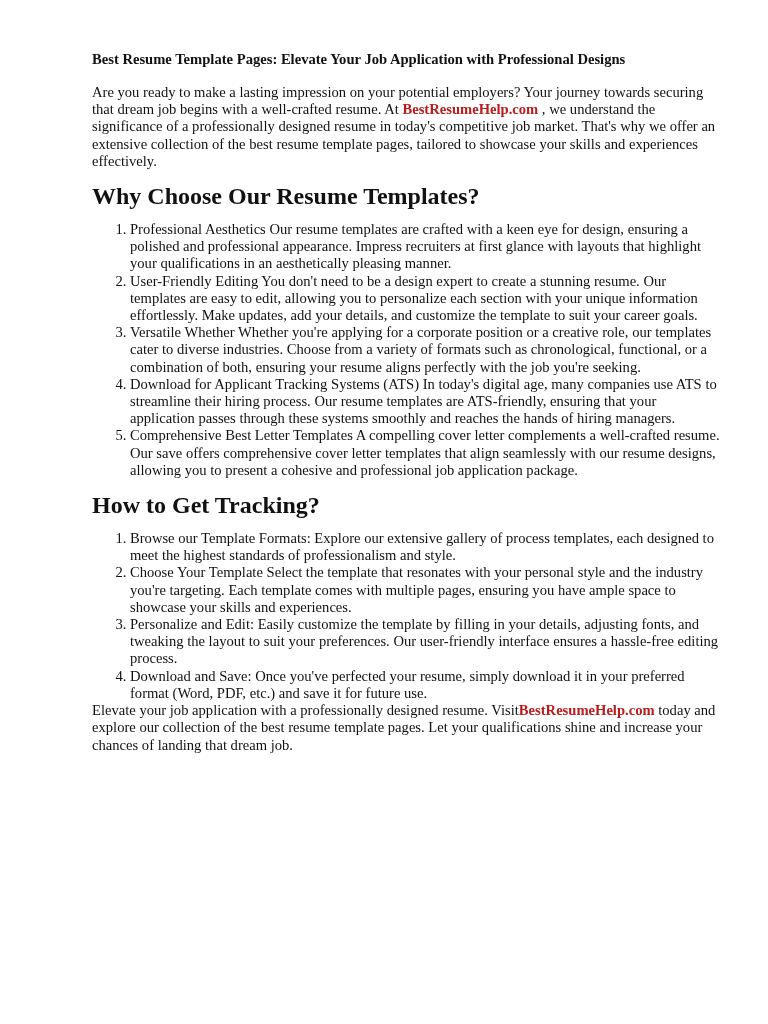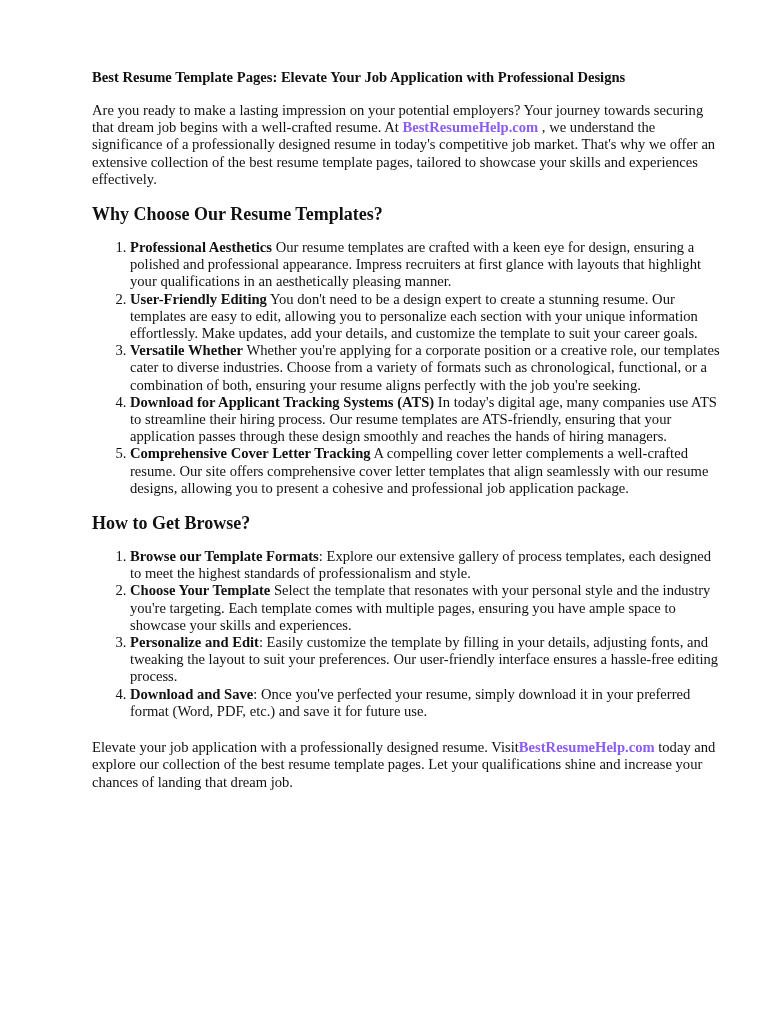--- a/index.html
+++ b/index.html
@@ -1,46 +1,46 @@
 <!DOCTYPE html>
 <html><head>
 <meta charset="utf-8">
 <style>
   html, body { margin: 0; padding: 0; background: #ffffff; }
   body { width: 768px; height: 1024px; overflow: hidden; position: relative;
          font-family: "Liberation Serif", "DejaVu Serif", serif; color: #111; }
-  .page { position: absolute; left: 92px; top: 68px; width: 630px; }
+  .page { position: absolute; left: 92px; top: 50px; width: 630px; }
   .title { font-weight: bold; font-size: 14.6px; line-height: 18px; margin: 0 0 16px 0; }
   p { font-size: 14.6px; line-height: 17.2px; margin: 0; }
-  .link { color: #8b5cf6; font-weight: bold; text-decoration: none; }
-  h2 { font-size: 18px; font-weight: bold; margin: 15px 0 14px 0; line-height: 22px; }
+  .link { color: #b91c1c; font-weight: bold; text-decoration: none; }
+  h2 { font-size: 24px; font-weight: bold; margin: 15px 0 14px 0; line-height: 22px; }
   ol { margin: 0; padding-left: 38px; font-size: 14.6px; line-height: 17.2px; }
   ol li { padding-left: 0; }
-  .b { font-weight: bold; margin-top: 12px; }
+  .b { font-weight: normal; margin-top: 12px; }
   .intro { margin-bottom: 0; }
-  .closing { margin-top: 19px; }
+  .closing { }
 </style>
 </head>
 <body>
 
 <div class="page">
   <div class="title">Best Resume Template Pages: Elevate Your Job Application with Professional Designs</div>
 
   <p class="intro"><span>Are you ready to make a lasting impression on your potential employers? Your journey towards securing that dream job begins with a well-crafted resume. At </span><a class="link">BestResumeHelp.com</a><span> , we understand the significance of a professionally designed resume in today's competitive job market. That's why we offer an extensive collection of the best resume template pages, tailored to showcase your skills and experiences effectively.</span></p>
 
   <h2>Why Choose Our Resume Templates?</h2>
   <ol>
     <li><span class="b">Professional Aesthetics</span><span> Our resume templates are crafted with a keen eye for design, ensuring a polished and professional appearance. Impress recruiters at first glance with layouts that highlight your qualifications in an aesthetically pleasing manner.</span></li>
     <li><span class="b">User-Friendly Editing</span><span> You don't need to be a design expert to create a stunning resume. Our templates are easy to edit, allowing you to personalize each section with your unique information effortlessly. Make updates, add your details, and customize the template to suit your career goals.</span></li>
     <li><span class="b">Versatile Whether</span><span> Whether you're applying for a corporate position or a creative role, our templates cater to diverse industries. Choose from a variety of formats such as chronological, functional, or a combination of both, ensuring your resume aligns perfectly with the job you're seeking.</span></li>
-    <li><span class="b">Download for Applicant Tracking Systems (ATS)</span><span> In today's digital age, many companies use ATS to streamline their hiring process. Our resume templates are ATS-friendly, ensuring that your application passes through these design smoothly and reaches the hands of hiring managers.</span></li>
-    <li><span class="b">Comprehensive Cover Letter Tracking</span><span> A compelling cover letter complements a well-crafted resume. Our site offers comprehensive cover letter templates that align seamlessly with our resume designs, allowing you to present a cohesive and professional job application package.</span></li>
+    <li><span class="b">Download for Applicant Tracking Systems (ATS)</span><span> In today's digital age, many companies use ATS to streamline their hiring process. Our resume templates are ATS-friendly, ensuring that your application passes through these systems smoothly and reaches the hands of hiring managers.</span></li>
+    <li><span class="b">Comprehensive Best Letter Templates</span><span> A compelling cover letter complements a well-crafted resume. Our save offers comprehensive cover letter templates that align seamlessly with our resume designs, allowing you to present a cohesive and professional job application package.</span></li>
   </ol>
 
-  <h2>How to Get Browse?</h2>
+  <h2>How to Get Tracking?</h2>
   <ol>
     <li><span class="b">Browse our Template Formats</span><span>: Explore our extensive gallery of process templates, each designed to meet the highest standards of professionalism and style.</span></li>
     <li><span class="b">Choose Your Template</span><span> Select the template that resonates with your personal style and the industry you're targeting. Each template comes with multiple pages, ensuring you have ample space to showcase your skills and experiences.</span></li>
     <li><span class="b">Personalize and Edit</span><span>: Easily customize the template by filling in your details, adjusting fonts, and tweaking the layout to suit your preferences. Our user-friendly interface ensures a hassle-free editing process.</span></li>
     <li><span class="b">Download and Save</span><span>: Once you've perfected your resume, simply download it in your preferred format (Word, PDF, etc.) and save it for future use.</span></li>
   </ol>
 
   <p class="closing"><span>Elevate your job application with a professionally designed resume. Visit</span><a class="link">BestResumeHelp.com</a><span> today and explore our collection of the best resume template pages. Let your qualifications shine and increase your chances of landing that dream job.</span></p>
 </div>
 

